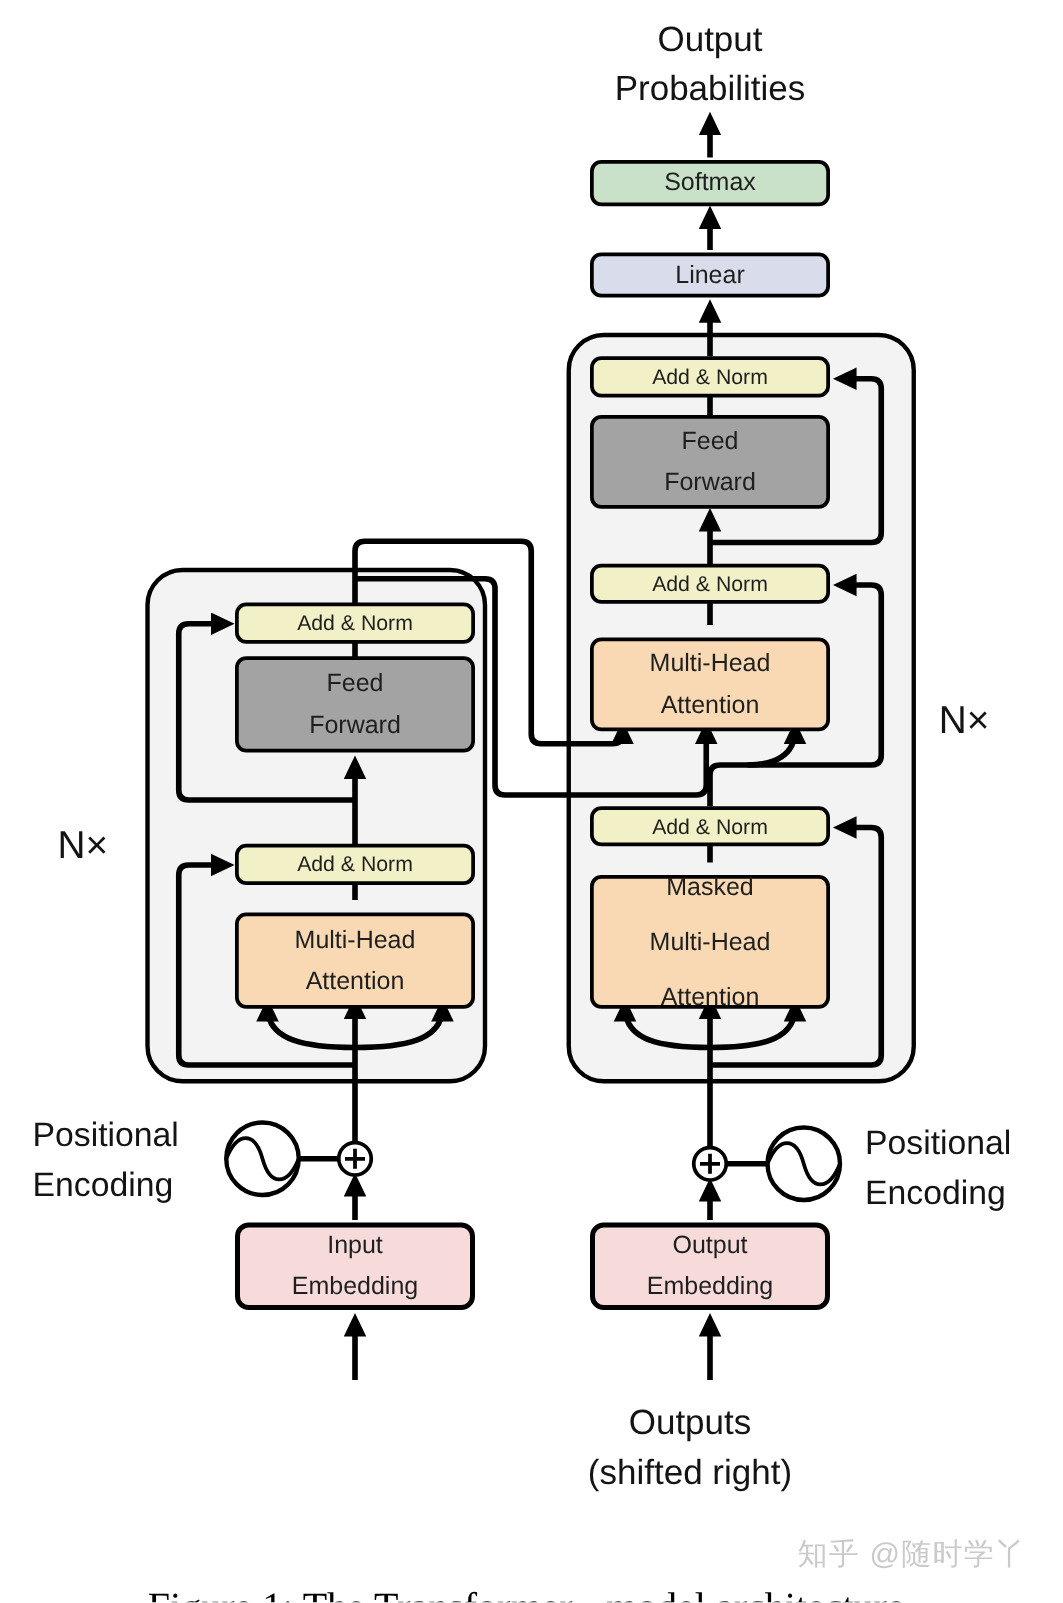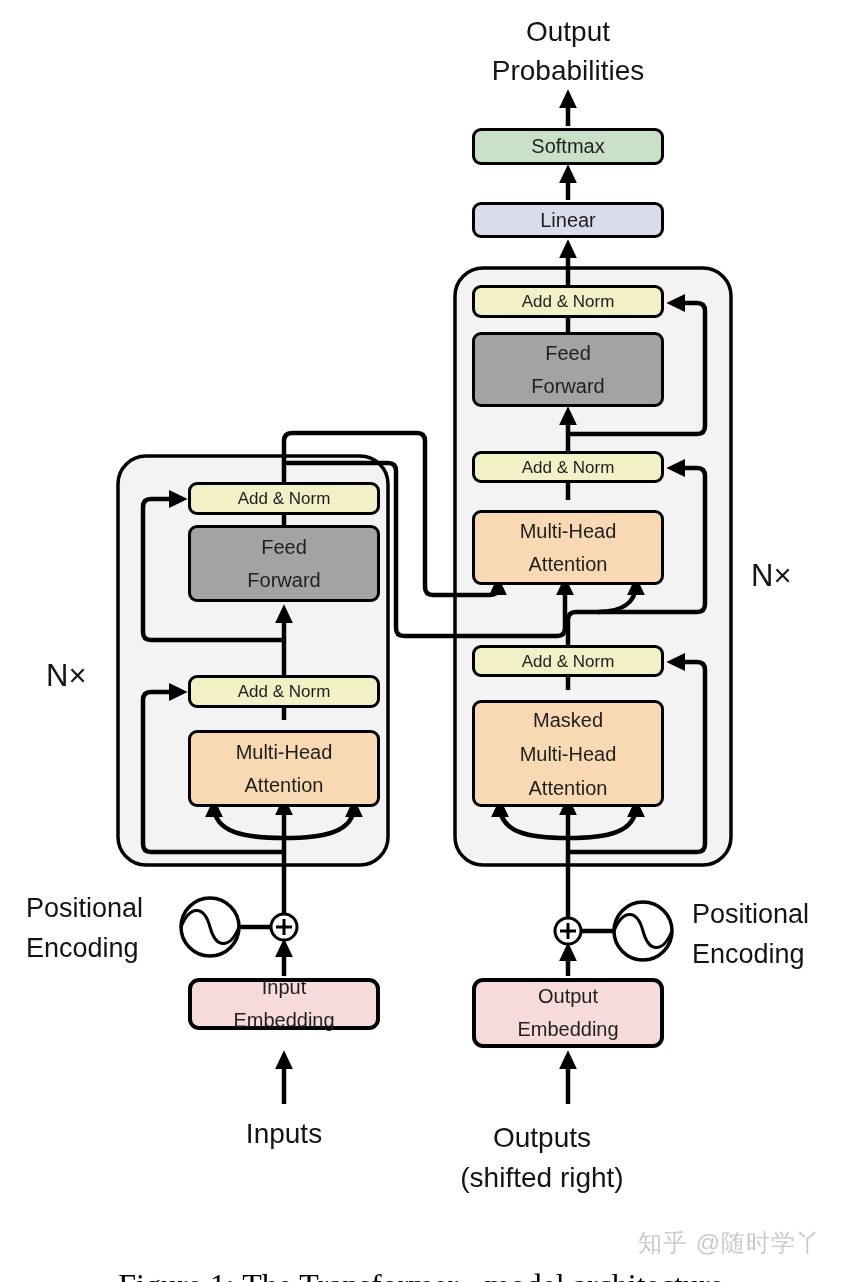--- a/index.html
+++ b/index.html
@@ -15,21 +15,21 @@
   .green{background:#c9e1c8;}
   .lav{background:#d9dcea;}
   .pink{background:#f7dbdb;border-width:4px;border-radius:11px;}
   .lbl{position:absolute;z-index:3;white-space:pre-line;color:#141414;}
   .c-out{left:443px;top:12px;width:250px;text-align:center;font-size:28px;line-height:39px;}
   .c-nxl{left:46px;top:658px;font-size:31px;}
   .c-nxr{left:751px;top:558px;font-size:31px;}
   .c-pel{left:26px;top:888px;font-size:27px;line-height:40px;}
   .c-per{left:692px;top:894px;font-size:27px;line-height:40px;}
   .c-in{left:184px;top:1118px;width:200px;text-align:center;font-size:28px;}
-  .c-outs{left:422px;top:1118px;width:240px;text-align:center;font-size:28px;line-height:40px;}
+  .c-outs{left:432px;top:1118px;width:240px;text-align:center;font-size:28px;line-height:40px;}
   .caption{position:absolute;z-index:4;left:0;top:1232px;width:850px;text-align:center;
            font-family:"Liberation Serif", serif;font-size:32px;color:#000;margin-top:35px;}
   .watermark{position:absolute;z-index:5;left:638px;top:1227px;font-size:24px;
              color:rgba(198,198,198,0.92);letter-spacing:1px;}
 </style>
 </head>
 <body>
 
 <div id="stage">
 
@@ -102,42 +102,41 @@
   <div class="box green" style="left:472px;top:128px;width:192px;height:37px;">Softmax</div>
   <div class="box lav" style="left:472px;top:202px;width:192px;height:36px;">Linear</div>
 
   <div class="box an" style="left:472px;top:285px;width:192px;height:33px;">Add &amp; Norm</div>
   <div class="box ff" style="left:472px;top:332px;width:192px;height:75px;">Feed
 Forward</div>
   <div class="box an" style="left:472px;top:451px;width:192px;height:32px;">Add &amp; Norm</div>
   <div class="box mha" style="left:472px;top:498px;width:192px;height:75px;">Multi-Head
 Attention</div>
   <div class="box an" style="left:472px;top:645px;width:192px;height:32px;">Add &amp; Norm</div>
-  <div class="box mha" style="left:472px;top:688px;width:192px;height:107px;line-height:34px;">Masked
+  <div class="box mha" style="left:472px;top:688px;width:192px;height:107px;line-height:44px;">Masked
 Multi-Head
 Attention</div>
 
   <div class="box an" style="left:188px;top:482px;width:192px;height:33px;">Add &amp; Norm</div>
   <div class="box ff" style="left:188px;top:525px;width:192px;height:77px;">Feed
 Forward</div>
   <div class="box an" style="left:188px;top:675px;width:192px;height:33px;">Add &amp; Norm</div>
   <div class="box mha" style="left:188px;top:718px;width:192px;height:77px;">Multi-Head
 Attention</div>
 
-  <div class="box pink" style="left:188px;top:978px;width:192px;height:52px;">Input
+  <div class="box pink" style="left:188px;top:978px;width:192px;height:70px;">Input
 Embedding</div>
   <div class="box pink" style="left:472px;top:978px;width:192px;height:70px;">Output
 Embedding</div>
 
   <div class="lbl c-nxl">N×</div>
   <div class="lbl c-nxr">N×</div>
   <div class="lbl c-pel">Positional
 Encoding</div>
   <div class="lbl c-per">Positional
 Encoding</div>
-  <div class="lbl c-in">Inputs</div>
   <div class="lbl c-outs">Outputs
 (shifted right)</div>
 
   <div class="caption">Figure 1: The Transformer - model architecture.</div>
   <div class="watermark">知乎 @随时学丫</div>
 
 </div>
 
 </body></html>

